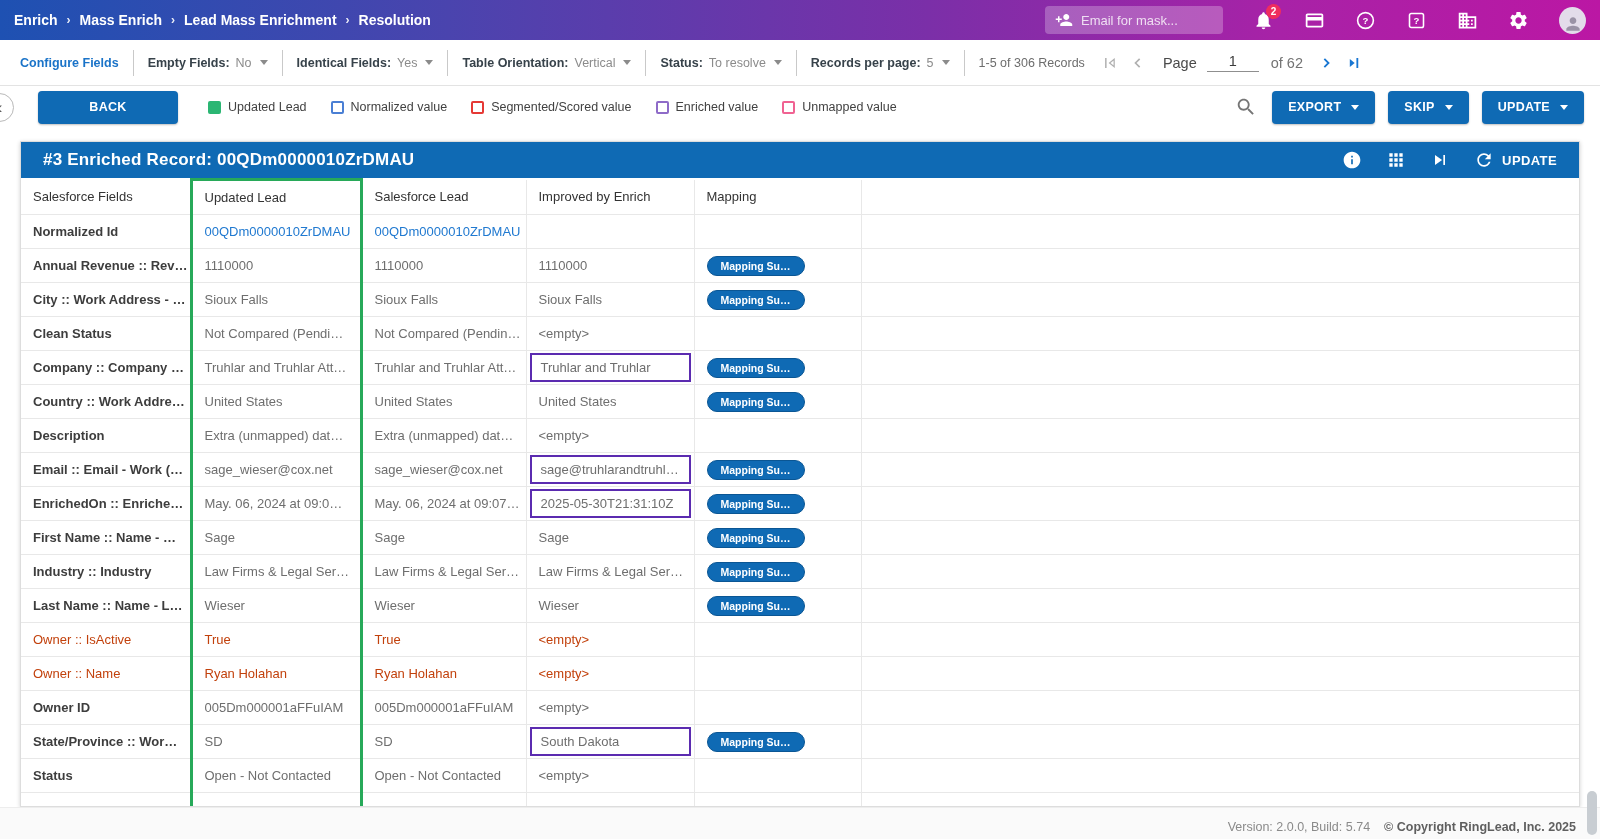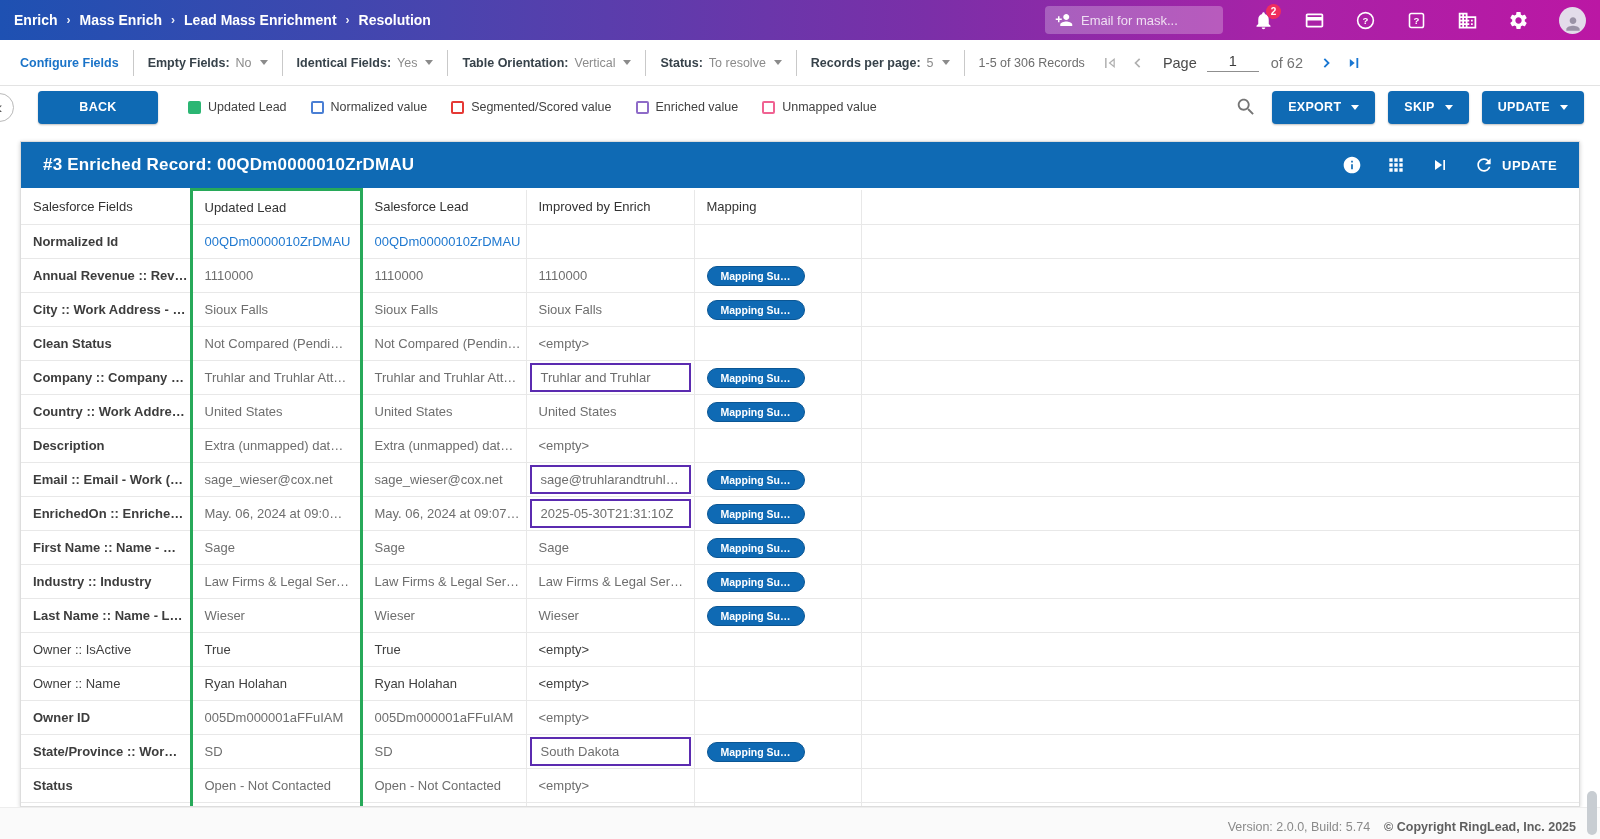--- a/index.html
+++ b/index.html
@@ -65,52 +65,52 @@
     position:absolute; left:-15px; top:7px; width:29px; height:29px; border-radius:50%;
     background:#fff; border:1px solid #b9b9b9; color:#555; font-size:17px;
     display:flex; align-items:center; justify-content:center; cursor:pointer; z-index:3;
   }
   .btn {
     background:#0f6ab4; color:#fff; border:none; border-radius:4px;
     font-family:inherit; font-weight:bold; font-size:12.5px; letter-spacing:.3px;
     padding:0 16px; height:33px; display:flex; align-items:center; gap:10px; cursor:pointer;
     box-shadow:0 1px 2px rgba(0,0,0,.25);
   }
-  .back-btn { width:120px; justify-content:center; margin-left:22px; }
+  .back-btn { width:140px; justify-content:center; margin-left:22px; }
   .btn .caret { border-top-color:#fff; margin-left:0; }
   .legend { display:flex; align-items:center; gap:24px; margin-left:30px; font-size:12.5px; color:#424242; }
   .legend-item { display:flex; align-items:center; gap:7px; }
   .swatch { width:13px; height:13px; border-radius:2px; background:#fff; }
   .actionbar-right { margin-left:auto; display:flex; align-items:center; gap:13px; }
   .search-btn { width:26px; height:26px; cursor:pointer; display:flex; align-items:center; justify-content:center; }
   .search-btn svg { width:22px; height:22px; fill:#757575; }
   
   .content { background:#fff; padding:13px 20px 0; flex:0 0 679px; }
   .card { background:#fff; border:1px solid #ddd; box-shadow:0 1px 4px rgba(0,0,0,.18); height:666px; overflow:hidden; }
   .card-header {
-    background:#0f6ab4; color:#fff; height:46px;
+    background:#0f6ab4; color:#fff; height:36px;
     display:flex; align-items:center; padding:0 22px;
   }
   .card-title { font-size:17px; font-weight:bold; letter-spacing:.2px; }
   .card-header-right { margin-left:auto; display:flex; align-items:center; gap:24px; }
   .ch-icon { width:20px; height:20px; cursor:pointer; display:flex; align-items:center; justify-content:center; }
   .ch-icon svg { width:20px; height:20px; fill:#fff; }
   .update-inline { display:flex; align-items:center; gap:8px; cursor:pointer; font-size:13px; font-weight:bold; letter-spacing:.4px; }
   
   table { width:100%; border-collapse:collapse; table-layout:fixed; font-size:13px; }
   col.c1{width:170px;} col.c2{width:170px;} col.c3{width:165px;} col.c4{width:168px;} col.c5{width:167px;}
   th, td { text-align:left; vertical-align:middle; border-bottom:1px solid #e8e8e8; height:33px; padding:0; }
   th { font-weight:normal; color:#333; }
   .c-field, .c-updated, .c-sf, .c-imp, .c-map { border-right:1px solid #e8e8e8; }
   .c-updated { border-left:3px solid #27a959 !important; border-right:3px solid #27a959 !important; }
   thead .c-updated { border-top:3px solid #27a959; }
   .val { display:block; padding:0 12px; line-height:33px; white-space:nowrap; overflow:hidden; color:#6e6e6e; }
   th .val { color:#333; }
   .fieldname { font-weight:bold; color:#3d3d3d; }
-  tr.muted .fieldname, tr.muted .val { color:#404040; font-weight:normal; }
+  tr.muted .fieldname, tr.muted .val { color:#c2410c; font-weight:normal; }
   .val.link { color:#2079d0; cursor:pointer; }
   .val.boxed { border:2px solid #5b2bb0; line-height:25px; height:29px; margin:2px 3px; padding:0 9px; }
   .pill {
     display:inline-block; background:#0f6ab4; border:1px solid #0a5694; color:#fff;
     font-size:10.5px; font-weight:bold; border-radius:11px; padding:3px 13px; margin-left:12px;
     cursor:pointer; white-space:nowrap;
   }
   
   .page-footer {
     flex:1; background:#fafafa; border-top:1px solid #ededed;

